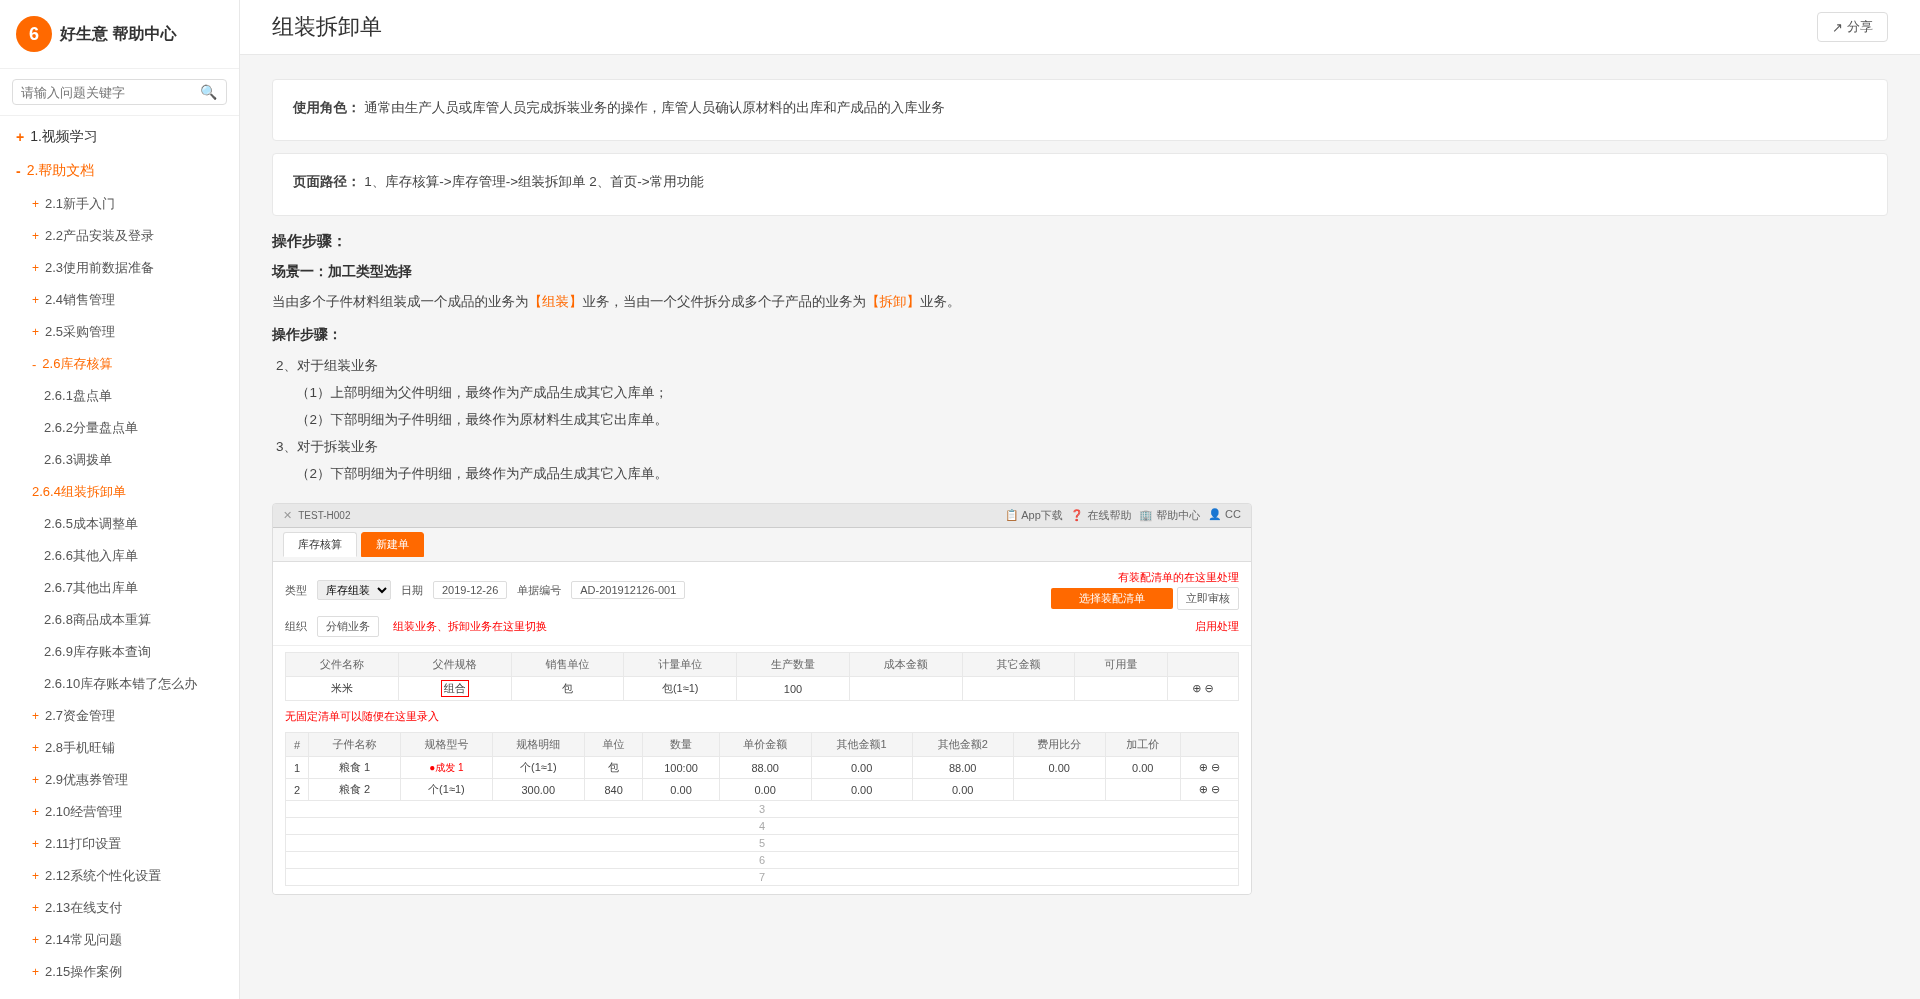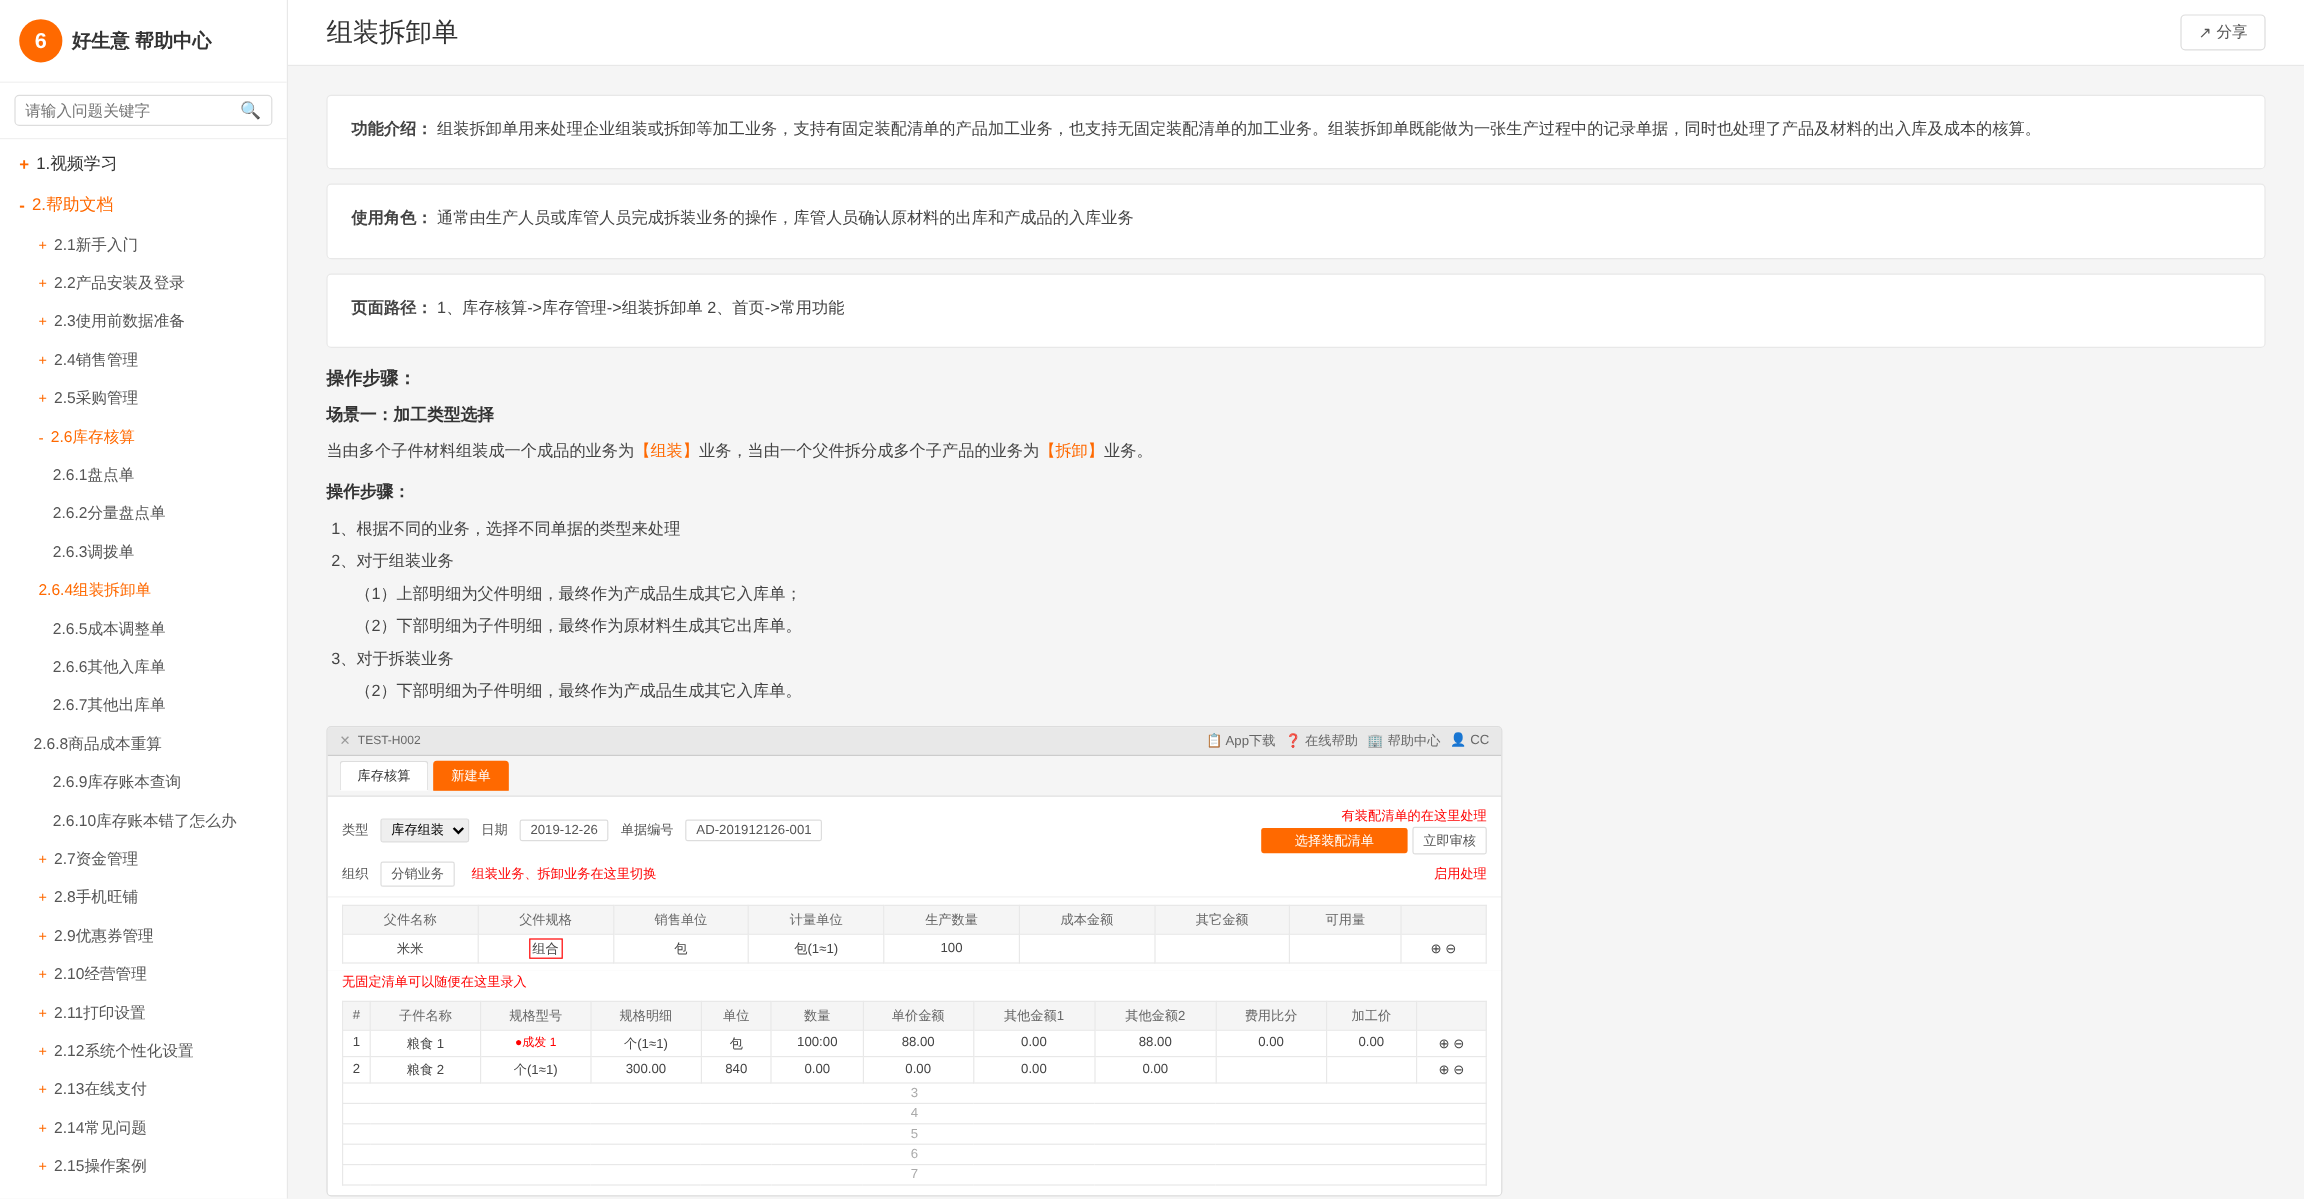--- a/index.html
+++ b/index.html
@@ -275,21 +275,21 @@
     </div>
     <div class="nav-sub-item" style="padding-left: 44px;">
       <span>2.6.5成本调整单</span>
     </div>
     <div class="nav-sub-item" style="padding-left: 44px;">
       <span>2.6.6其他入库单</span>
     </div>
     <div class="nav-sub-item" style="padding-left: 44px;">
       <span>2.6.7其他出库单</span>
     </div>
-    <div class="nav-sub-item" style="padding-left: 28px;">
+    <div class="nav-sub-item" style="padding-left: 44px;">
       <span>2.6.8商品成本重算</span>
     </div>
     <div class="nav-sub-item" style="padding-left: 44px;">
       <span>2.6.9库存账本查询</span>
     </div>
     <div class="nav-sub-item" style="padding-left: 44px;">
       <span>2.6.10库存账本错了怎么办</span>
     </div>
     <div class="nav-sub-item">
       <span class="sub-plus">+</span>
@@ -334,26 +334,20 @@
   <div class="top-bar">
     <h1 class="page-title-text">组装拆卸单</h1>
     <button class="share-btn">
       <span class="share-btn-icon">↗</span>
       <span>分享</span>
     </button>
   </div>
 
   <div class="content-area">
 
-    <div class="info-block">
-      <p>
-        <strong>功能介绍：</strong>
-        <span>组装拆卸单用来处理企业组装或拆卸等加工业务，支持有固定装配清单的产品加工业务，也支持无固定装配清单的加工业务。组装拆卸单既能做为一张生产过程中的记录单据，同时也处理了产品及材料的出入库及成本的核算。</span>
-      </p>
-    </div>
 
     <div class="info-block">
       <p>
         <strong>使用角色：</strong>
         <span>通常由生产人员或库管人员完成拆装业务的操作，库管人员确认原材料的出库和产成品的入库业务</span>
       </p>
     </div>
 
     <div class="info-block">
       <p>
@@ -365,21 +359,20 @@
     <div class="section-title">操作步骤：</div>
 
     <div class="scenario-title">场景一：加工类型选择</div>
 
     <div class="content-text">
       当由多个子件材料组装成一个成品的业务为<span class="highlight">【组装】</span>业务，当由一个父件拆分成多个子产品的业务为<span class="highlight">【拆卸】</span>业务。
     </div>
 
     <div class="scenario-title">操作步骤：</div>
 
-    <div class="step-item">1、根据不同的业务，选择不同单据的类型来处理</div>
     <div class="step-item">2、对于组装业务</div>
     <div class="sub-step">（1）上部明细为父件明细，最终作为产成品生成其它入库单；</div>
     <div class="sub-step">（2）下部明细为子件明细，最终作为原材料生成其它出库单。</div>
     <div class="step-item">3、对于拆装业务</div>
     <div class="sub-step">（2）下部明细为子件明细，最终作为产成品生成其它入库单。</div>
 
     <div class="screenshot-container">
 
       <div style="background:#e8e8e8; padding:4px 10px; display:flex; align-items:center; justify-content:space-between; font-size:11px; color:#666; border-bottom:1px solid #ccc;">
         <div style="display:flex; align-items:center; gap:6px;">

